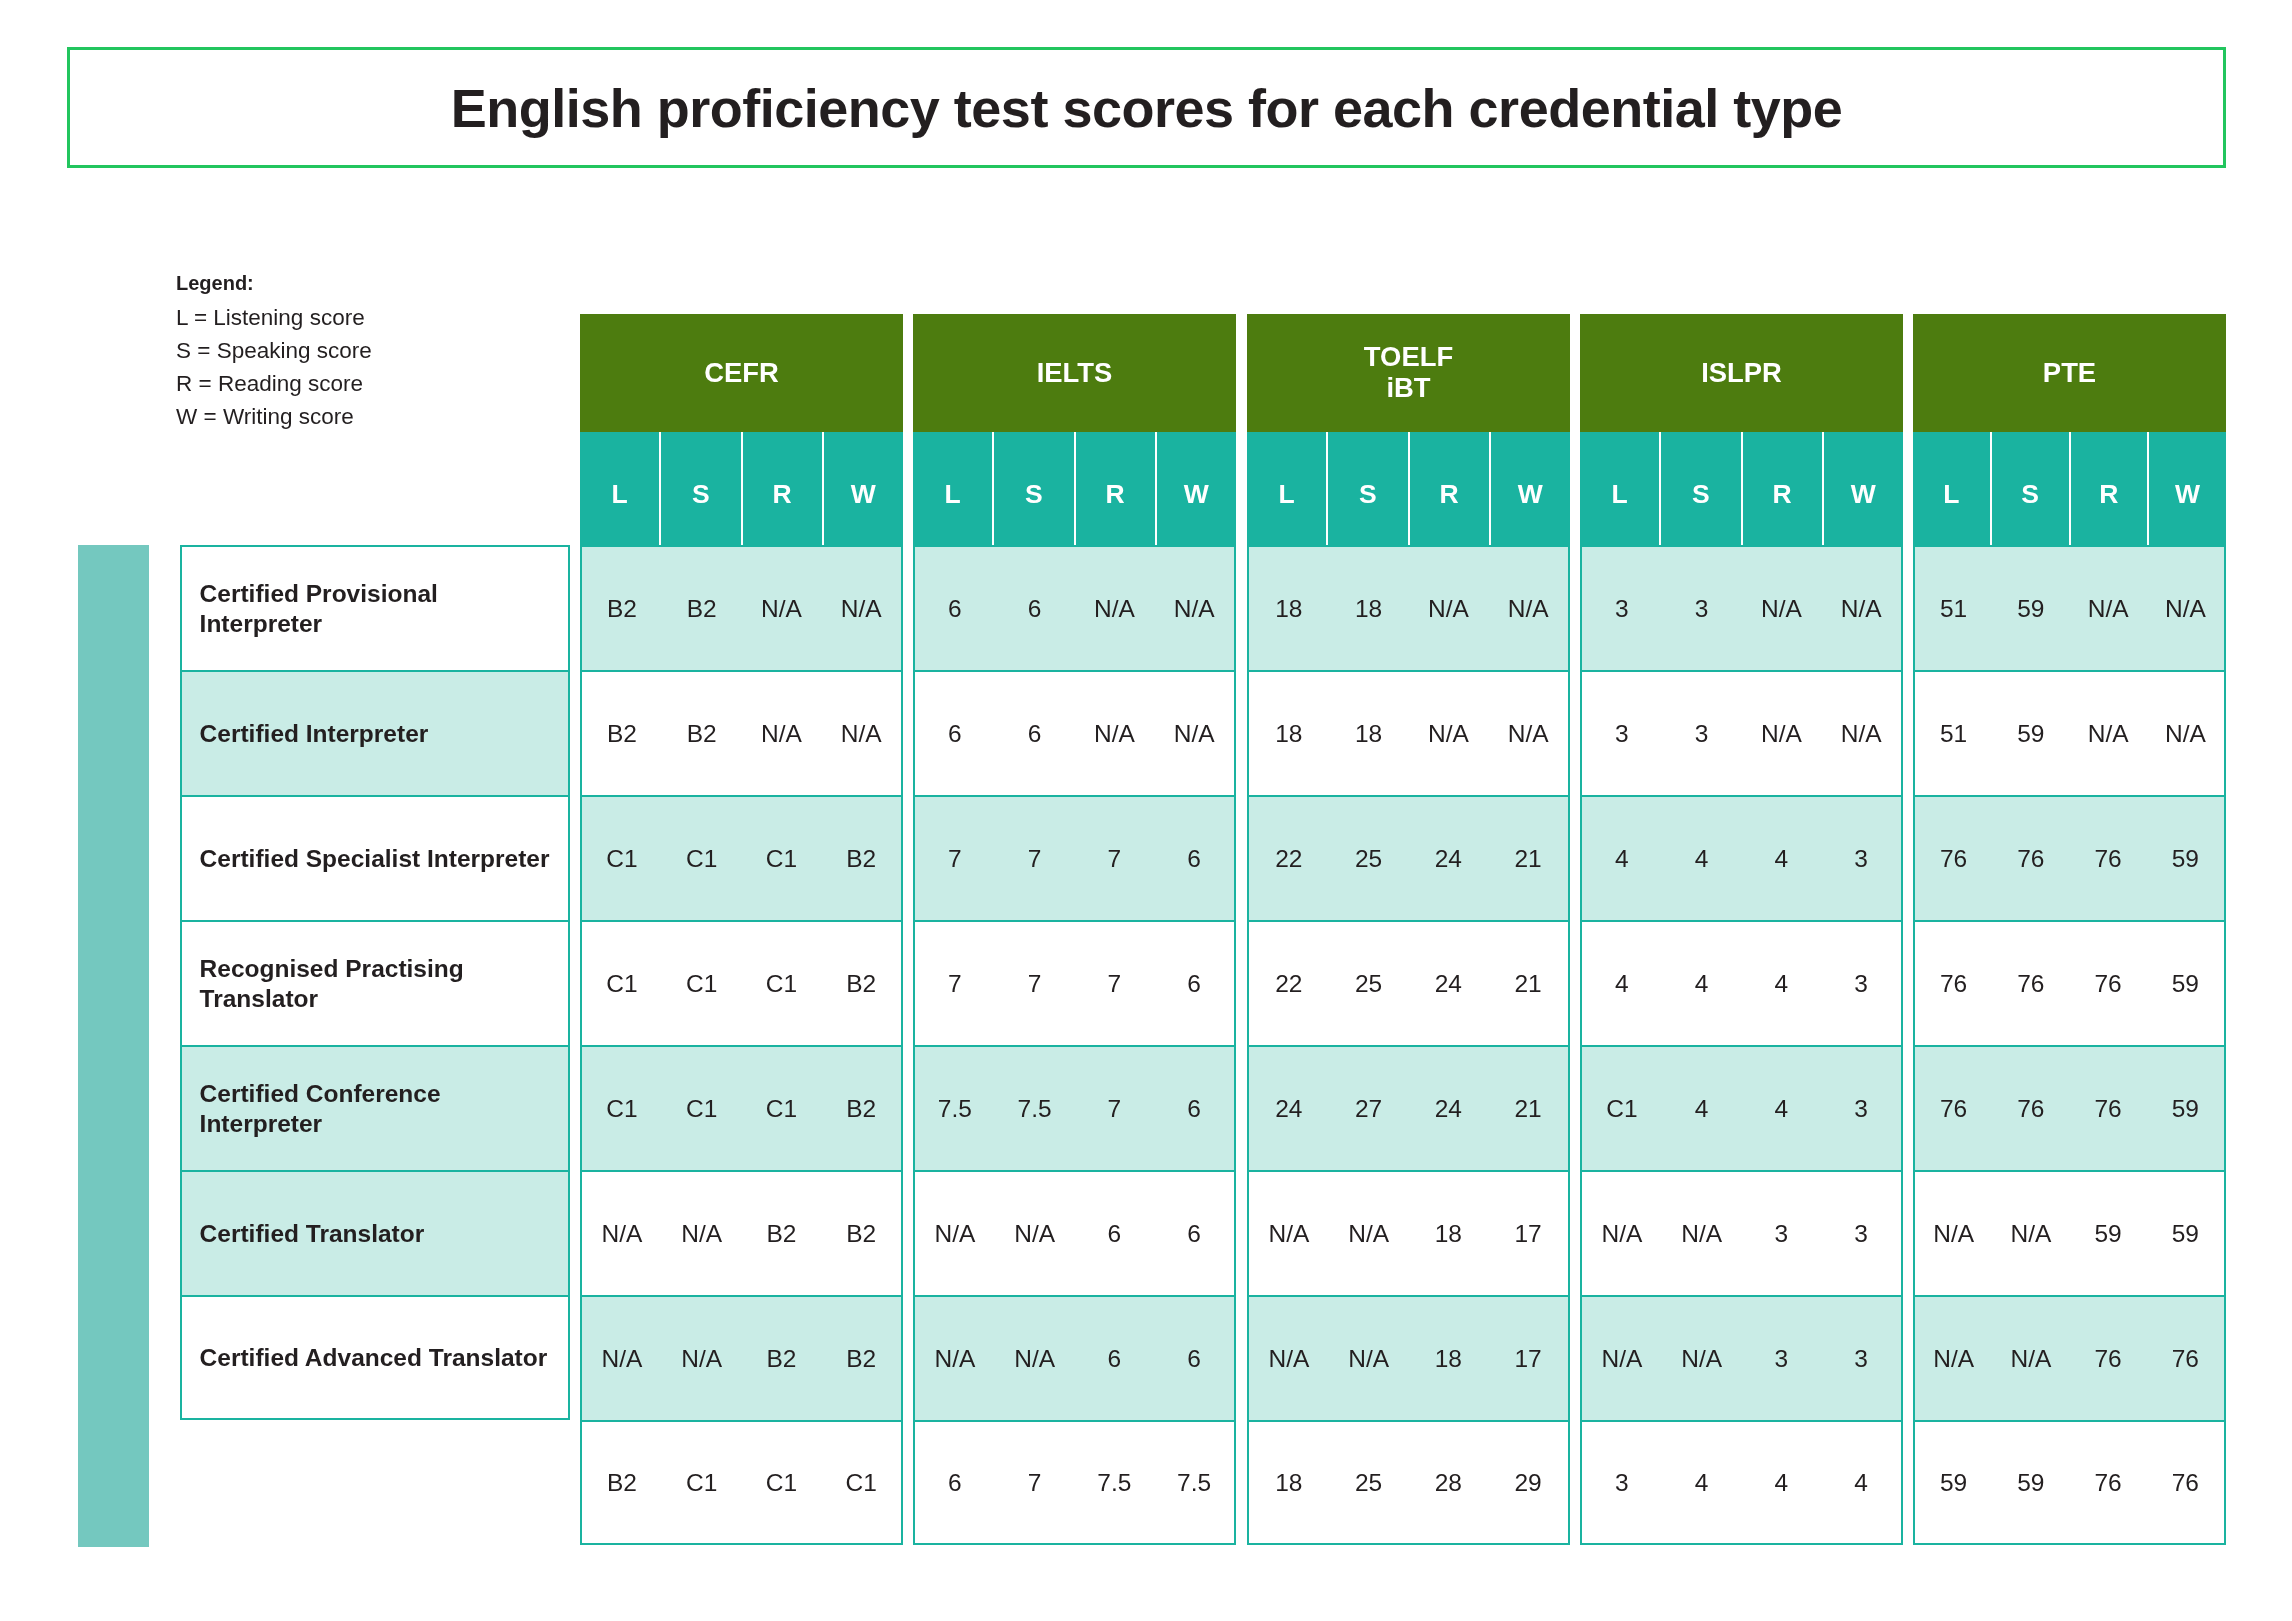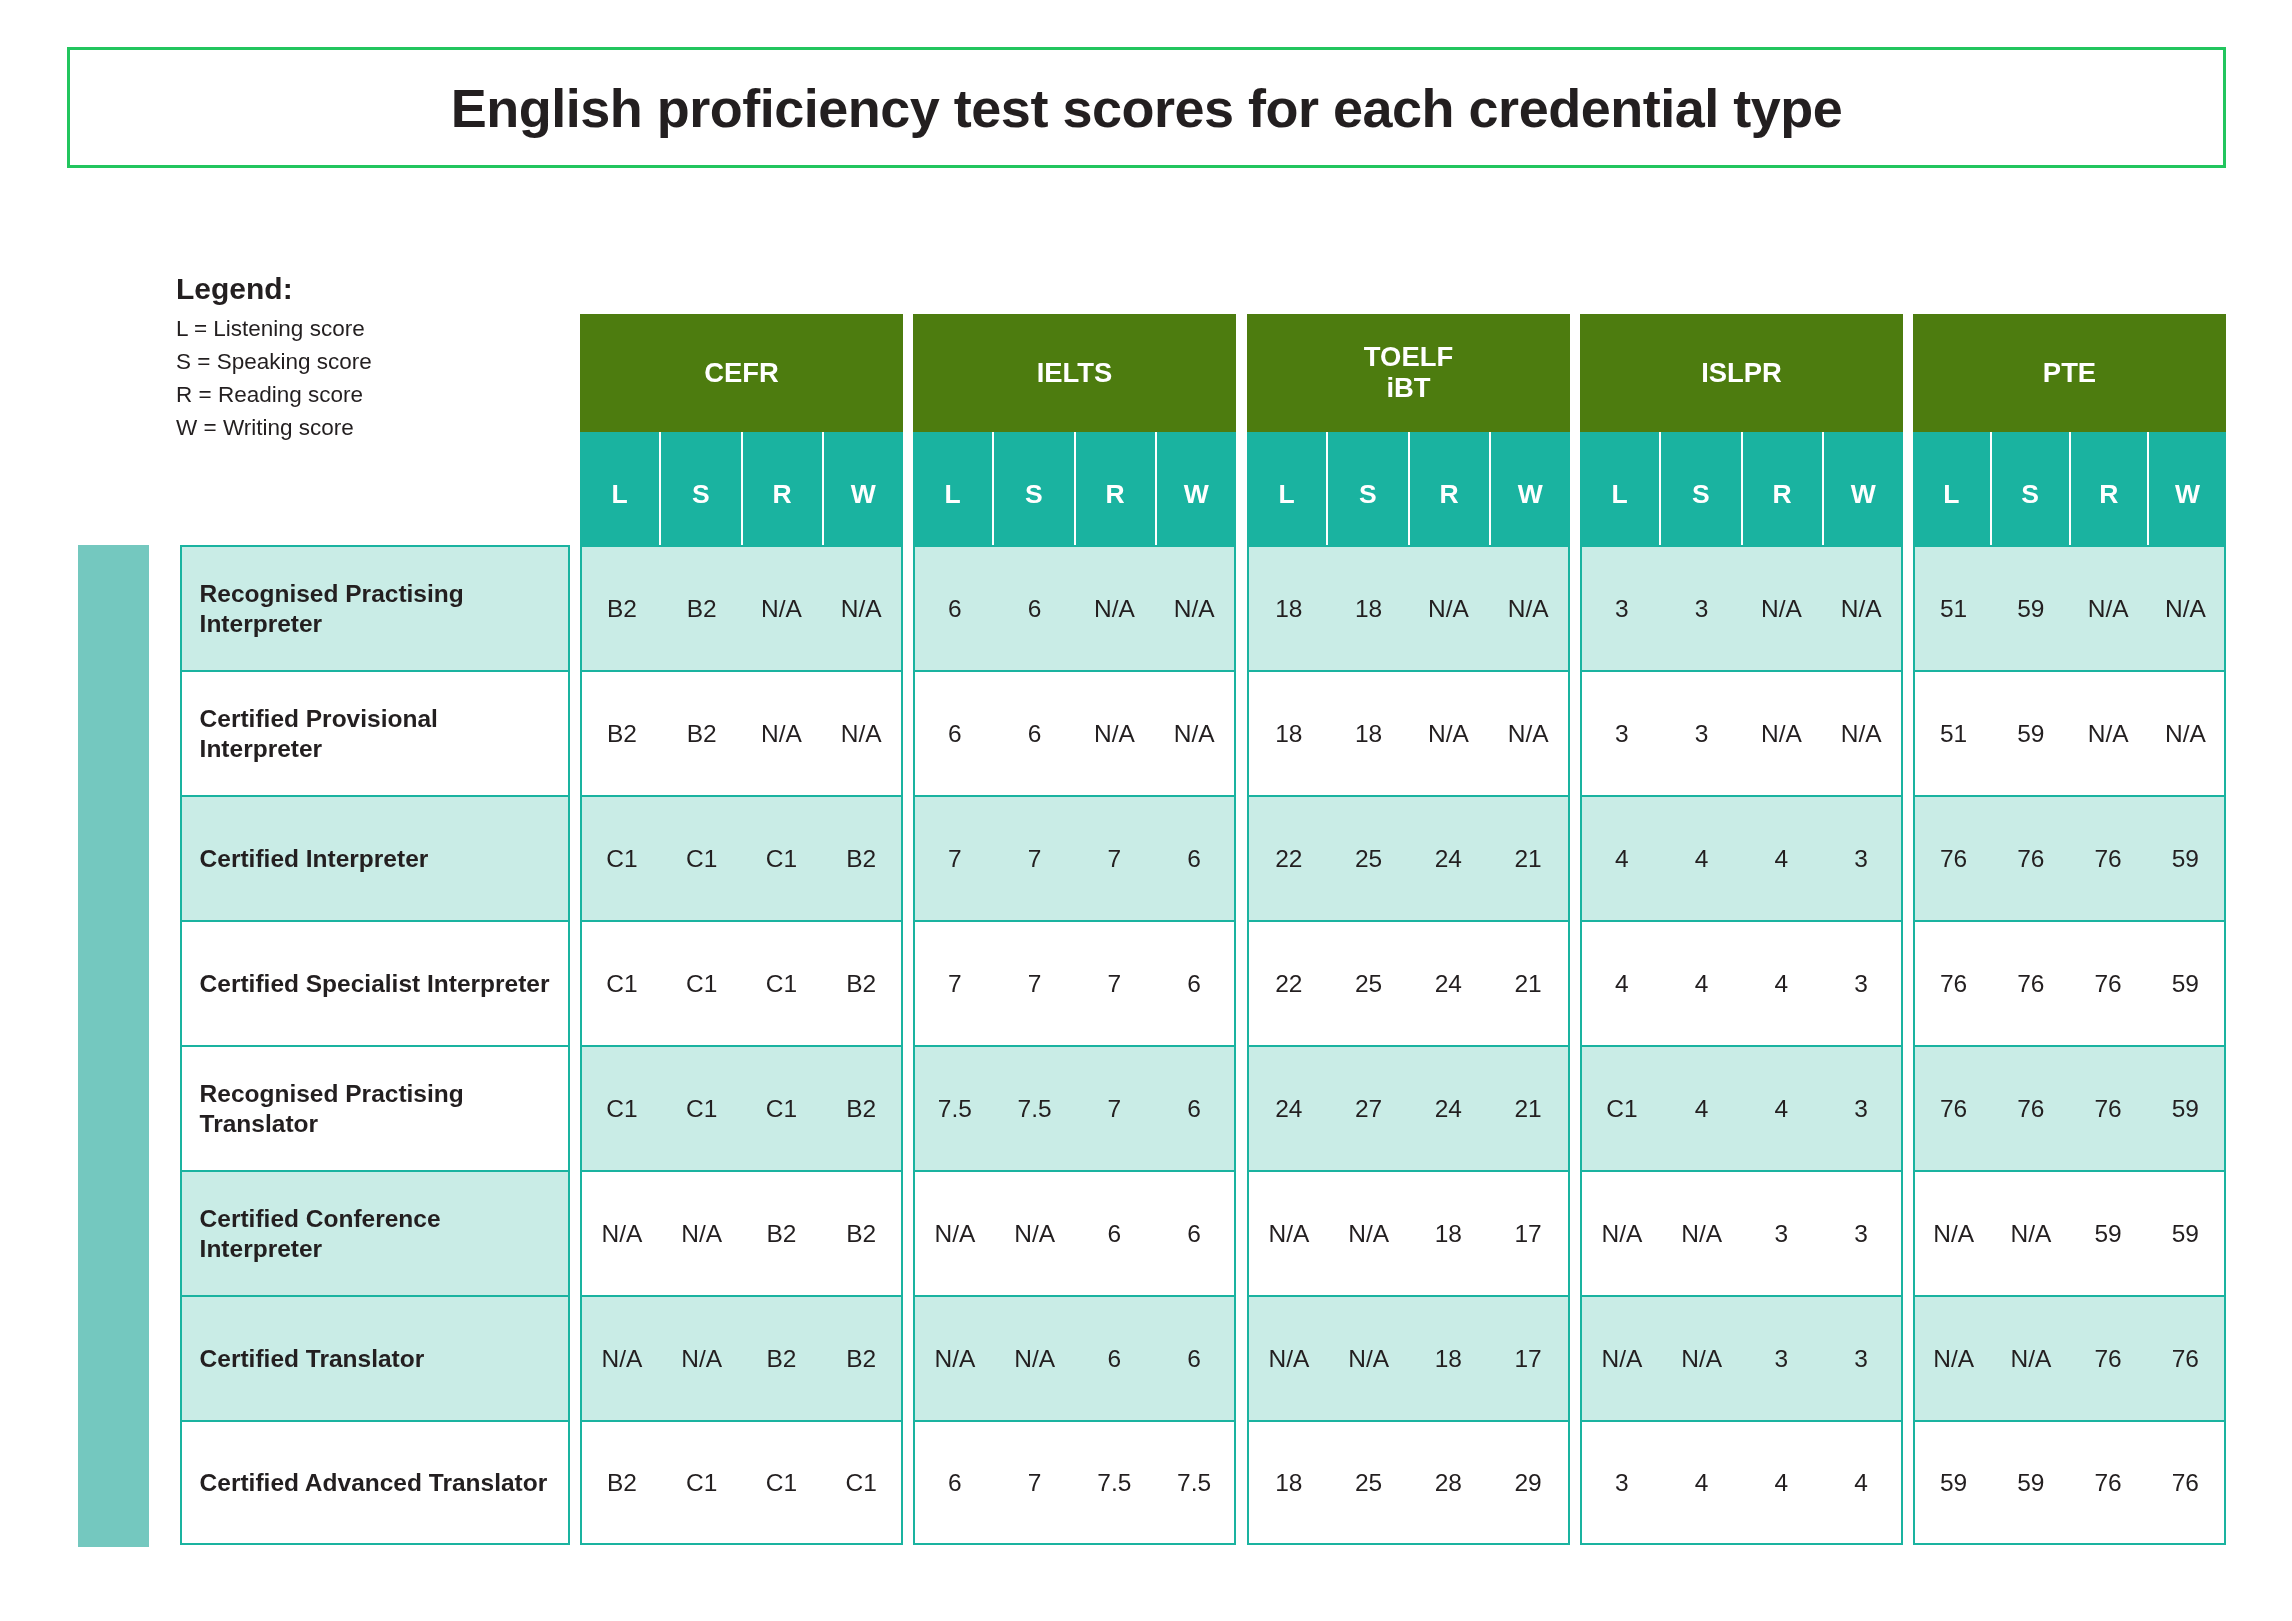--- a/index.html
+++ b/index.html
@@ -48,21 +48,21 @@
   }
 
   
   .legend {
     position: absolute;
     left: 176px;
     top: 272px;
     width: 294px;
   }
   .legend-title {
-    font-size: 30px;
+    font-size: 20px;
     font-weight: bold;
     margin-bottom: 5.9px;
     color: #231f20;
   }
   .legend-line {
     font-size: 22.5px;
     line-height: 33px;
     color: #231f20;
   }
 
@@ -220,21 +220,20 @@
     <div class="legend-line">W = Writing score</div>
   </div>
 
 
   <div class="cred-bar-wrap">
     <div class="cred-bar" style="left:0; top:0;"></div>
     <div class="cred-bar-label">Credential type</div>
   </div>
 
   <div class="row-labels">
-    <div class="row-label shade">Recognised Practising Interpreter</div>
     <div class="row-label plain">Certified Provisional Interpreter</div>
     <div class="row-label shade">Certified Interpreter</div>
     <div class="row-label plain">Certified Specialist Interpreter</div>
     <div class="row-label plain">Recognised Practising Translator</div>
     <div class="row-label shade">Certified Conference Interpreter</div>
     <div class="row-label shade">Certified Translator</div>
     <div class="row-label plain">Certified Advanced Translator</div>
   </div>
 
   <div class="test-group" style="left:580px; width:323px;">

